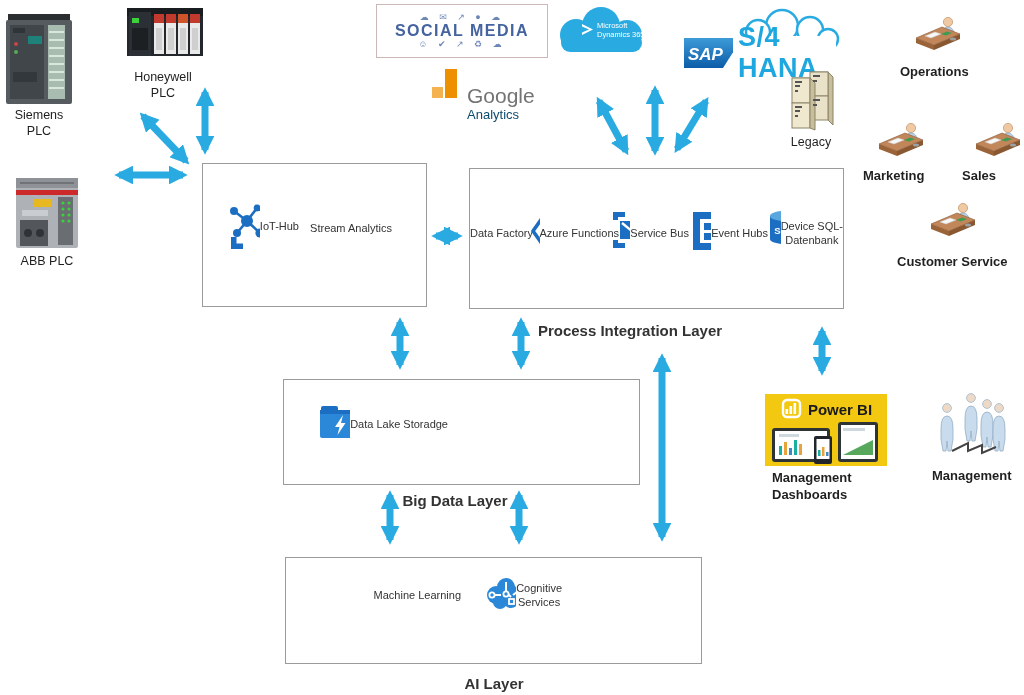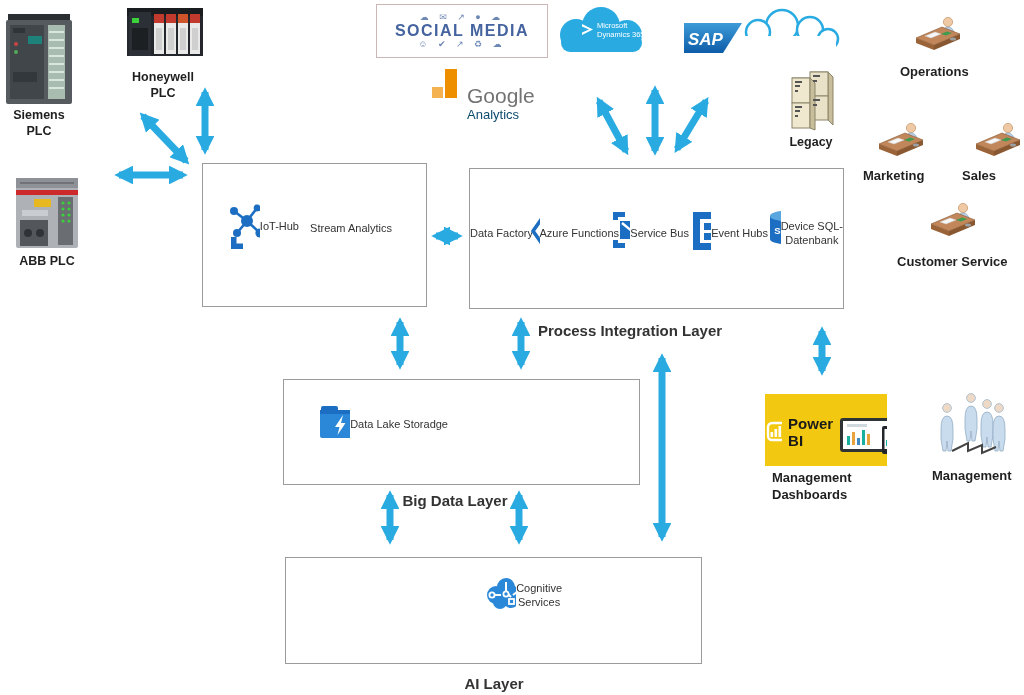--- a/index.html
+++ b/index.html
@@ -1,42 +1,42 @@
 <!DOCTYPE html>
 <html><head>
 <meta charset="utf-8">
 <style>
   html,body{margin:0;padding:0;background:#fff;}
   .canvas{position:relative;width:1024px;height:695px;background:#fff;overflow:hidden;
           font-family:"Liberation Sans",sans-serif;color:#222;}
   .abs{position:absolute;}
   .layer-box{position:absolute;background:#fff;border:1px solid #9b9b9b;z-index:2;}
   .layer-label{position:absolute;font-size:15px;font-weight:600;color:#333;text-align:center;z-index:3;}
-  .node-label{position:absolute;font-size:12.5px;font-weight:700;color:#1f1f1f;text-align:center;line-height:1.25;z-index:3;}
+  .node-label{position:absolute;font-size:12.5px;font-weight:400;color:#1f1f1f;text-align:center;line-height:1.25;z-index:3;}
   .consumer-label{position:absolute;font-size:13px;font-weight:600;color:#1f1f1f;text-align:left;line-height:1.3;z-index:3;}
   .item{position:absolute;display:flex;flex-direction:row;align-items:center;z-index:3;}
   .item .cap{font-size:11px;color:#333;margin-top:6px;text-align:center;line-height:1.25;white-space:nowrap;}
   .arrows{position:absolute;left:0;top:0;z-index:1;}
   
   .social{position:absolute;left:376px;top:4px;width:170px;height:52px;border:1px solid #ccb7b7;
           background:#fff;display:flex;flex-direction:column;align-items:center;justify-content:center;z-index:3;}
   .social .doodles{font-size:9px;color:#6d87b5;letter-spacing:4px;line-height:1;}
   .social .title{font-size:16px;font-weight:bold;color:#44639f;letter-spacing:1.5px;line-height:1.1;}
   
   .ga{position:absolute;left:430px;top:62px;width:118px;height:42px;display:flex;align-items:center;z-index:3;}
   .ga .txt{margin-left:7px;line-height:1;margin-top:40px;}
   .ga .g1{font-size:21px;color:#737373;}
   .ga .g2{font-size:13px;color:#0c4a6e;margin-top:2px;}
   
   .sap{position:absolute;left:684px;top:6px;width:164px;height:58px;z-index:3;}
   .sap .row{position:absolute;left:0;top:16px;display:flex;align-items:center;}
   .sap .s4{font-size:27px;font-weight:bold;color:#1fa7e0;margin-left:5px;letter-spacing:0.5px;}
   
   .pbi-card{position:absolute;left:765px;top:394px;width:122px;height:72px;background:#F2C811;z-index:3;
-            display:flex;flex-direction:row;align-items:center;padding-top:4px;box-sizing:border-box;}
+            display:flex;flex-direction:column;align-items:center;padding-top:4px;box-sizing:border-box;}
   .pbi-head{display:flex;align-items:center;gap:6px;}
   .pbi-head .t{font-size:15px;font-weight:bold;color:#1a1a1a;}
 </style>
 </head>
 <body>
 
 <div class="canvas">
 
   <svg class="arrows" width="1024" height="695">
     <defs>
@@ -185,20 +185,21 @@
       <svg width="58" height="32">
         <defs>
             <linearGradient id="sapg" x1="0" y1="0" x2="0" y2="1">
           <stop offset="0" stop-color="#3d9bd8"></stop>
               <stop offset="1" stop-color="#0d5ca8"></stop>
         </linearGradient>
           </defs>
         <polygon points="0,1 58,1 39,31 0,31" fill="url(#sapg)"></polygon>
         <text x="4" y="23" font-size="17" font-weight="bold" font-style="italic" fill="#fff" font-family="Liberation Sans, sans-serif">SAP</text>
       </svg>
+      <span class="s4">S/4 HANA</span>
     </div>
   </div>
 
   <svg class="abs" style="left:788px;top:70px;z-index:3" width="46" height="62">
     <g stroke="#8a8468" stroke-width="1">
       <polygon points="22,2 40,2 45,7 27,7" fill="#f3eeda"></polygon>
       <polygon points="40,2 45,7 45,55 40,50" fill="#c9be9c"></polygon>
       <rect x="22" y="2" width="18" height="24" fill="#e9e2c8"></rect>
       <rect x="22" y="26" width="18" height="24" fill="#e9e2c8"></rect>
       <polygon points="4,8 22,8 27,13 9,13" fill="#f3eeda"></polygon>
@@ -419,20 +420,29 @@
   <div class="item" style="left:318px;top:402px;width:130px">
     <svg width="44" height="40">
       <rect x="3" y="4" width="17" height="9" rx="2" fill="#1B6EC2"></rect>
       <rect x="2" y="8" width="40" height="28" rx="2" fill="#2B88D8"></rect>
       <rect x="2" y="8" width="40" height="4" fill="#1B6EC2"></rect>
       <polygon points="25,13 17,25 21.5,25 19.5,33 27.5,21 23,21" fill="#fff"></polygon>
     </svg>
     <div class="cap">Data Lake Storadge</div>
   </div>
 
+  <div class="item" style="left:369px;top:568px;width:92px">
+    <svg width="46" height="50">
+      <path d="M18,4 h10 v4 h-2 v8 l11,19 a4,4 0 0 1 -3.5,6 h-21 a4,4 0 0 1 -3.5,-6 l11,-19 V8 h-2 z" fill="#1B6EC2"></path>
+      <polygon points="13,34 33,34 36,39 34,41 12,41" fill="#fff"></polygon>
+      <circle cx="26" cy="37.5" r="1.6" fill="#1B6EC2"></circle>
+      <circle cx="30" cy="33" r="1.2" fill="#1B6EC2"></circle>
+    </svg>
+    <div class="cap">Machine Learning</div>
+  </div>
   <div class="item" style="left:482px;top:572px;width:80px">
     <svg width="50" height="42">
       <g fill="#2B88D8">
         <circle cx="14" cy="23" r="9"></circle>
           <circle cx="24" cy="15" r="9"></circle>
           <circle cx="35" cy="20" r="8"></circle>
         <circle cx="29" cy="28" r="8"></circle>
           <circle cx="18" cy="30" r="7"></circle>
       </g>
       <g fill="none" stroke="#fff" stroke-width="2">

